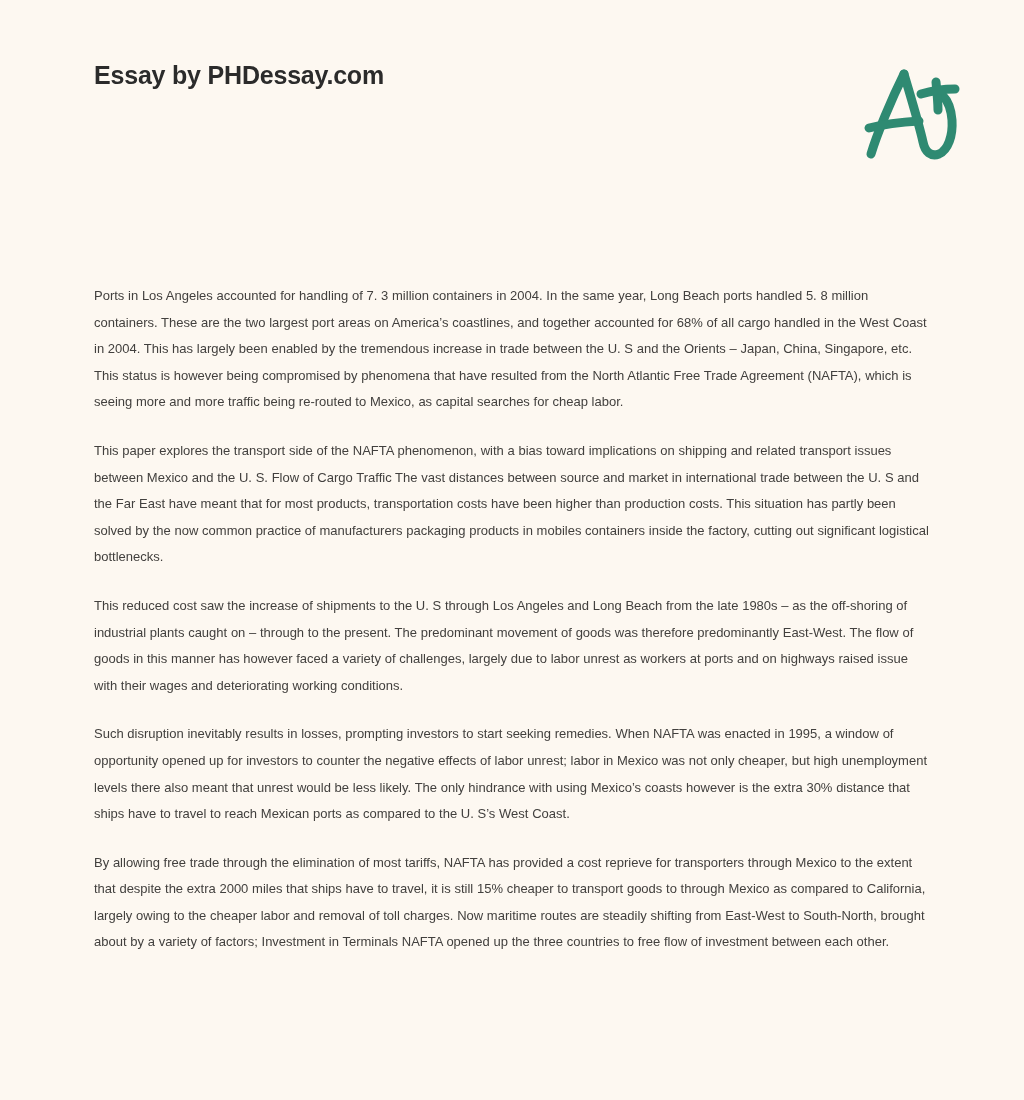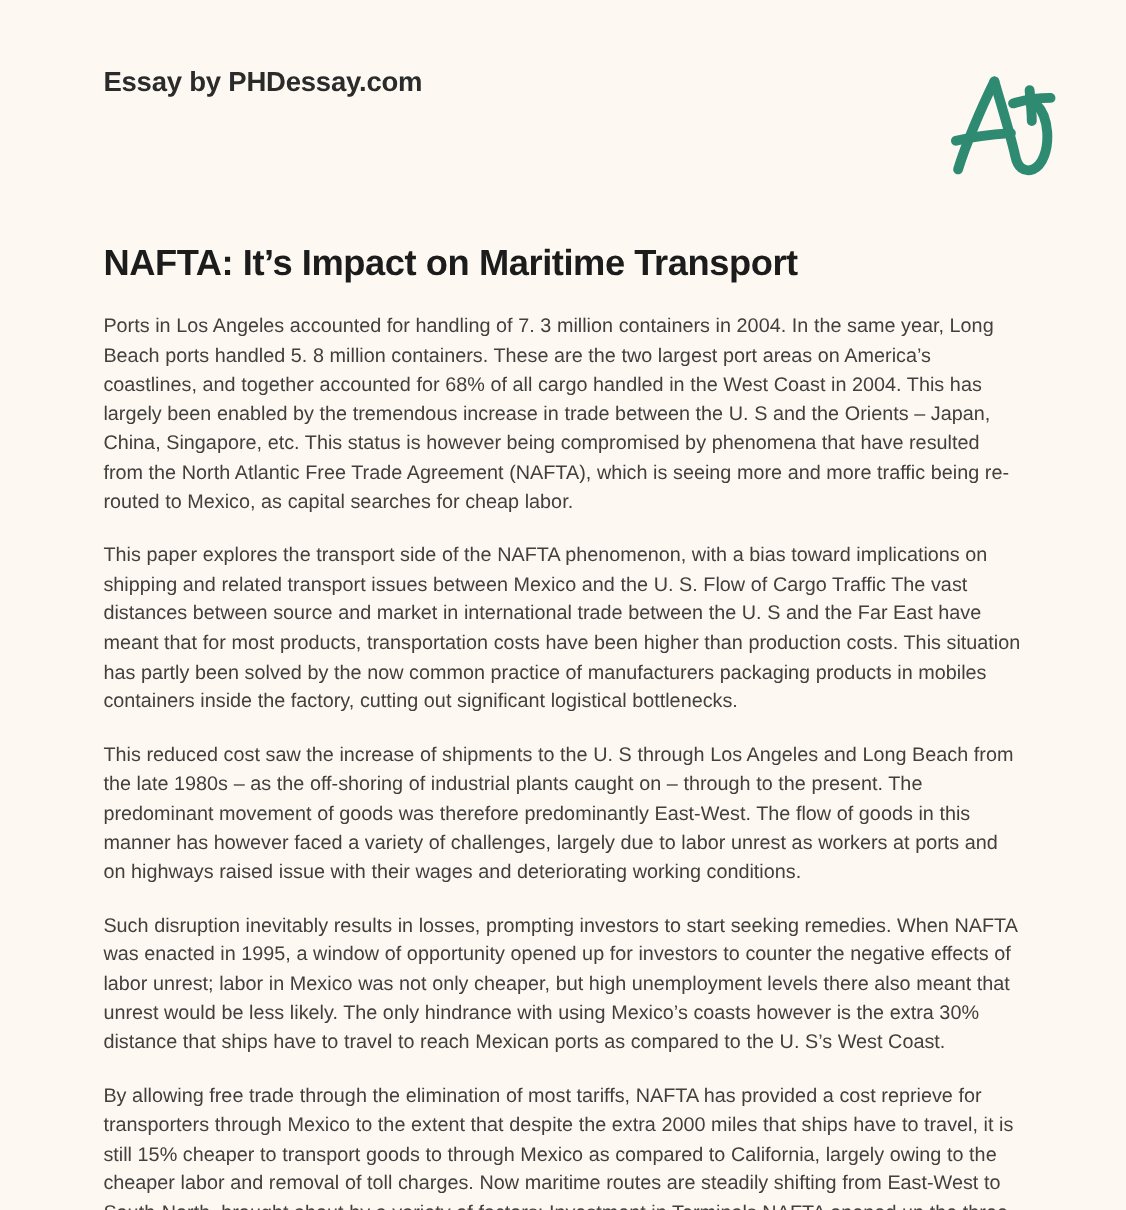--- a/index.html
+++ b/index.html
@@ -92,21 +92,21 @@
     position: absolute;
     top: 283px;
     left: 0;
     right: 0;
     padding: 0 94px 0 94px;
     box-sizing: border-box;
   }
 
   .article-body p {
     margin: 0 0 22px 0;
-    font-size: 18px;
+    font-size: 13px;
     line-height: 26.6px;
     color: #42403e;
     max-width: 836px;
     text-align: left;
     word-spacing: 0.1px;
   }
   .article-body p:last-child {
     margin-bottom: 0;
   }
 </style>
@@ -130,21 +130,20 @@
           <path d="M20 70 C 32 67, 54 64, 70 63" stroke-width="9"></path>
 
           <path d="M87 24 C 88 34, 89 44, 89 52" stroke-width="9"></path>
 
           <path d="M72 36 C 82 33, 96 31, 106 31" stroke-width="9"></path>
         </g>
       </svg>
     </div>
   </div>
 
-  <h1 class="article-title">NAFTA: It’s Impact on Maritime Transport</h1>
 
   <div class="article-body">
     <p>Ports in Los Angeles accounted for handling of 7. 3 million containers in 2004. In the same year, Long Beach ports handled 5. 8 million containers. These are the two largest port areas on America’s coastlines, and together accounted for 68% of all cargo handled in the West Coast in 2004. This has largely been enabled by the tremendous increase in trade between the U. S and the Orients – Japan, China, Singapore, etc. This status is however being compromised by phenomena that have resulted from the North Atlantic Free Trade Agreement (NAFTA), which is seeing more and more traffic being re-routed to Mexico, as capital searches for cheap labor.</p>
     <p>This paper explores the transport side of the NAFTA phenomenon, with a bias toward implications on shipping and related transport issues between Mexico and the U. S. Flow of Cargo Traffic The vast distances between source and market in international trade between the U. S and the Far East have meant that for most products, transportation costs have been higher than production costs. This situation has partly been solved by the now common practice of manufacturers packaging products in mobiles containers inside the factory, cutting out significant logistical bottlenecks.</p>
     <p>This reduced cost saw the increase of shipments to the U. S through Los Angeles and Long Beach from the late 1980s – as the off-shoring of industrial plants caught on – through to the present. The predominant movement of goods was therefore predominantly East-West. The flow of goods in this manner has however faced a variety of challenges, largely due to labor unrest as workers at ports and on highways raised issue with their wages and deteriorating working conditions.</p>
     <p>Such disruption inevitably results in losses, prompting investors to start seeking remedies. When NAFTA was enacted in 1995, a window of opportunity opened up for investors to counter the negative effects of labor unrest; labor in Mexico was not only cheaper, but high unemployment levels there also meant that unrest would be less likely. The only hindrance with using Mexico’s coasts however is the extra 30% distance that ships have to travel to reach Mexican ports as compared to the U. S’s West Coast.</p>
     <p>By allowing free trade through the elimination of most tariffs, NAFTA has provided a cost reprieve for transporters through Mexico to the extent that despite the extra 2000 miles that ships have to travel, it is still 15% cheaper to transport goods to through Mexico as compared to California, largely owing to the cheaper labor and removal of toll charges. Now maritime routes are steadily shifting from East-West to South-North, brought about by a variety of factors; Investment in Terminals NAFTA opened up the three countries to free flow of investment between each other.</p>
 
   </div>
 

